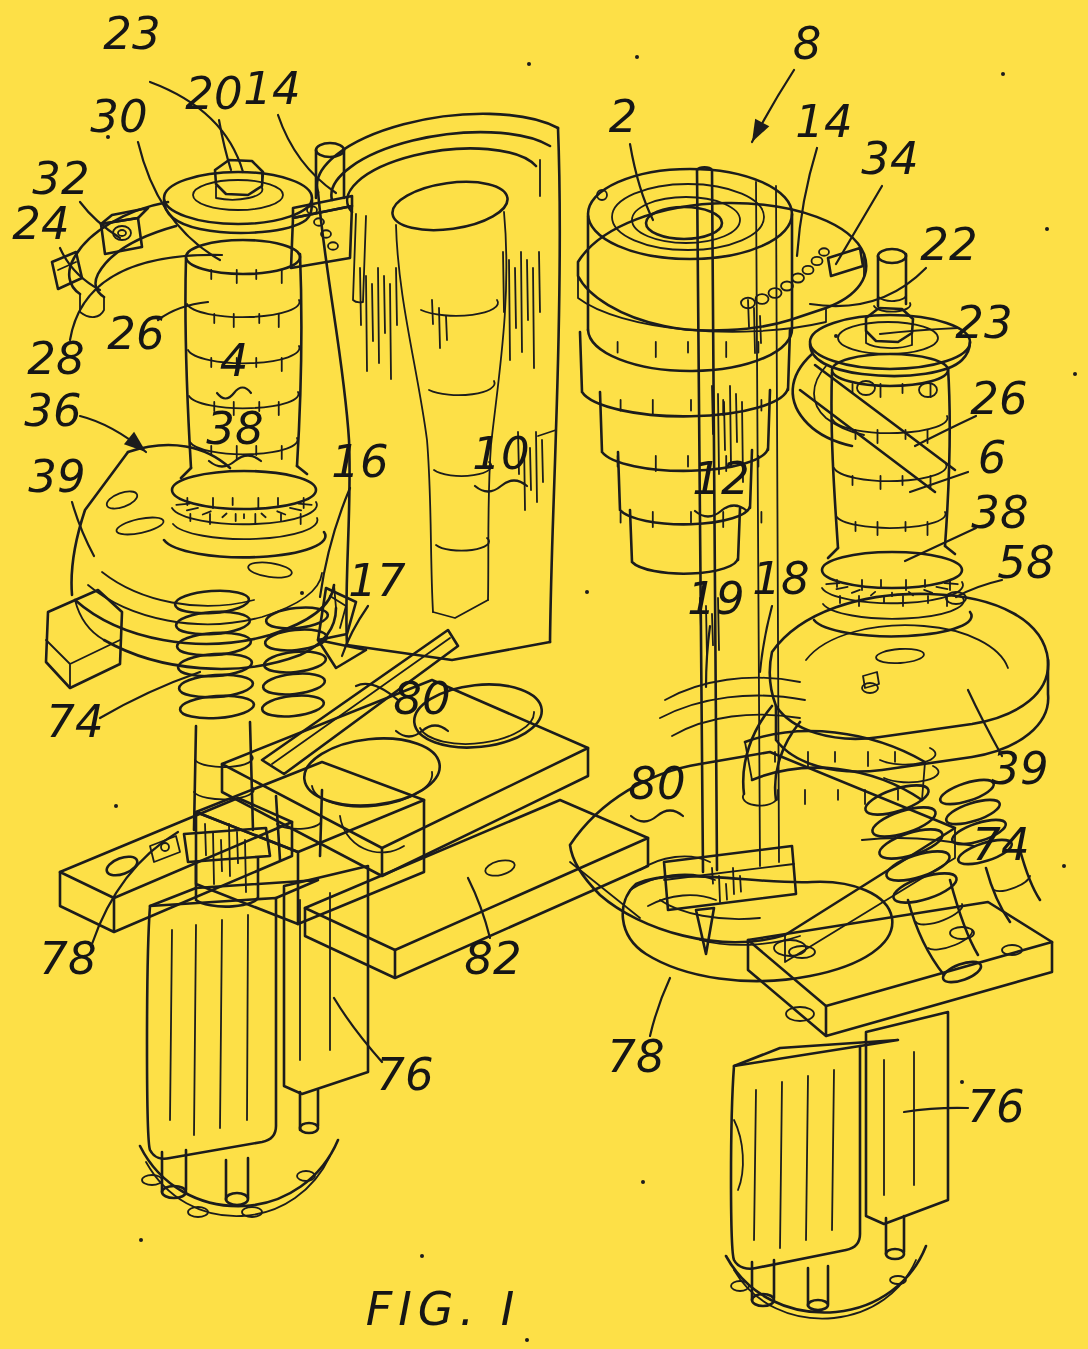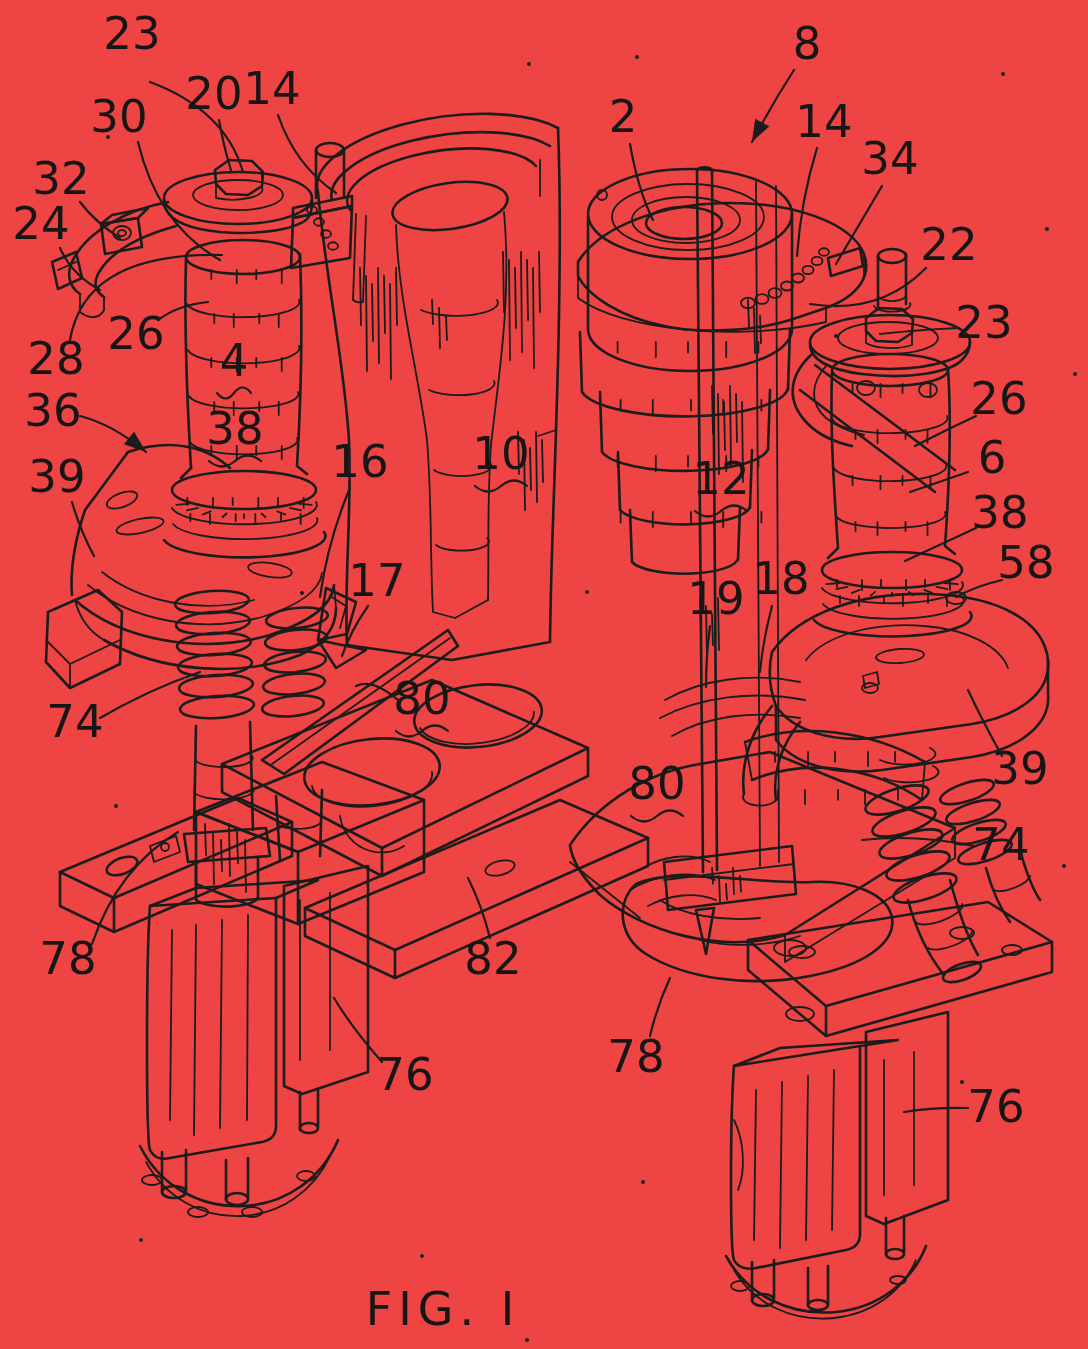--- a/index.html
+++ b/index.html
@@ -1,17 +1,17 @@
 <!DOCTYPE html>
 <html><head>
 <meta charset="utf-8">
 <style>
   html,body{margin:0;padding:0;background:#ffffff;}
-  .page{position:relative;width:1088px;height:1349px;background:#ef4444;overflow:hidden;
-        font-family:"DejaVu Sans",sans-serif;}
+  .page{position:relative;width:1088px;height:1349px;background:#fde047;overflow:hidden;
+        font-family:"DejaVu Sans",sans-serif;font-style:italic;}
   svg{display:block;}
   #fig path, #fig ellipse, #fig line, #fig circle, #fig polyline{
       fill:none;stroke:#1c1c1c;stroke-width:2.6;stroke-linecap:round;stroke-linejoin:round;}
   #fig .t{stroke-width:1.8;}
   #fig .leader{stroke-width:2.2;fill:none;}
   #fig .dot{fill:#1c1c1c;stroke:none;}
   #fig .arrowhead{fill:#1c1c1c;stroke:none;}
   #fig text{fill:#161616;stroke:none;font-family:"DejaVu Sans",sans-serif;}
   #fig .ref{font-size:45px;}
   #fig .cap{font-size:46px;letter-spacing:6px;}

